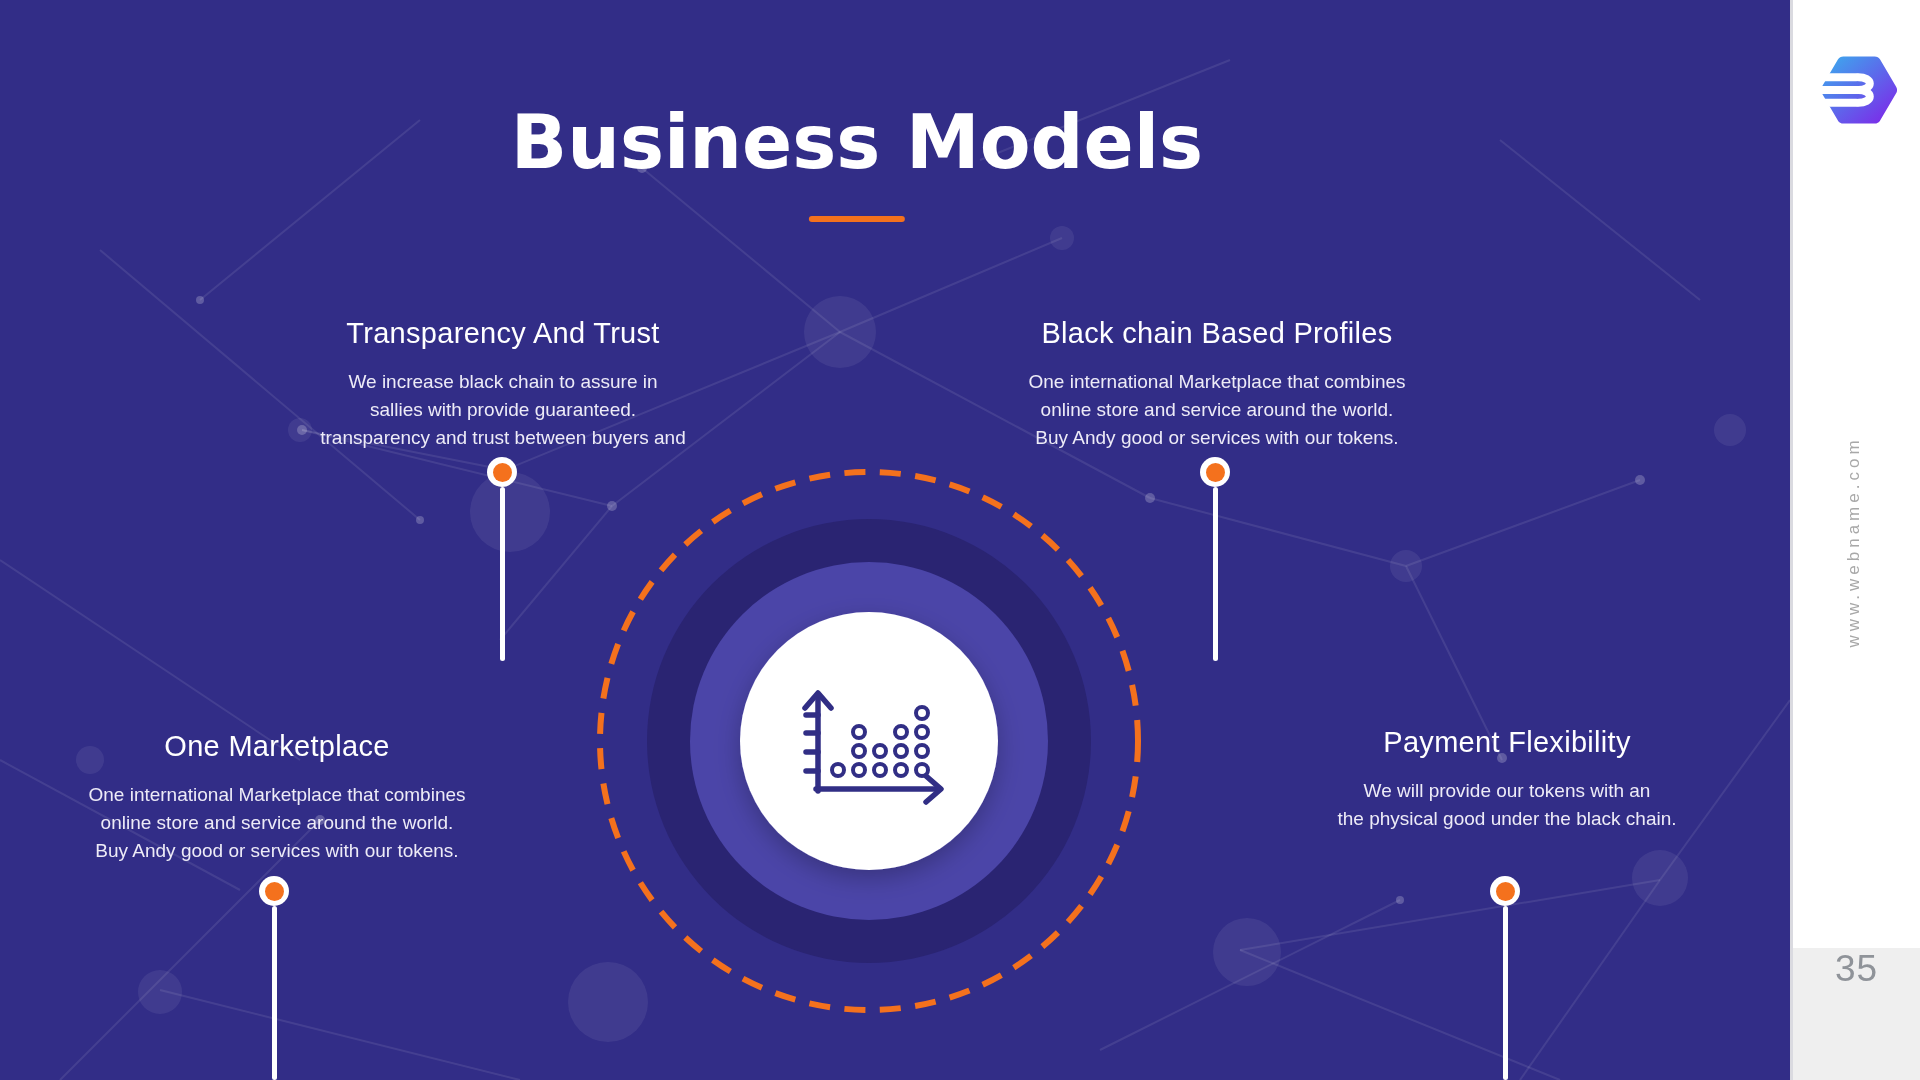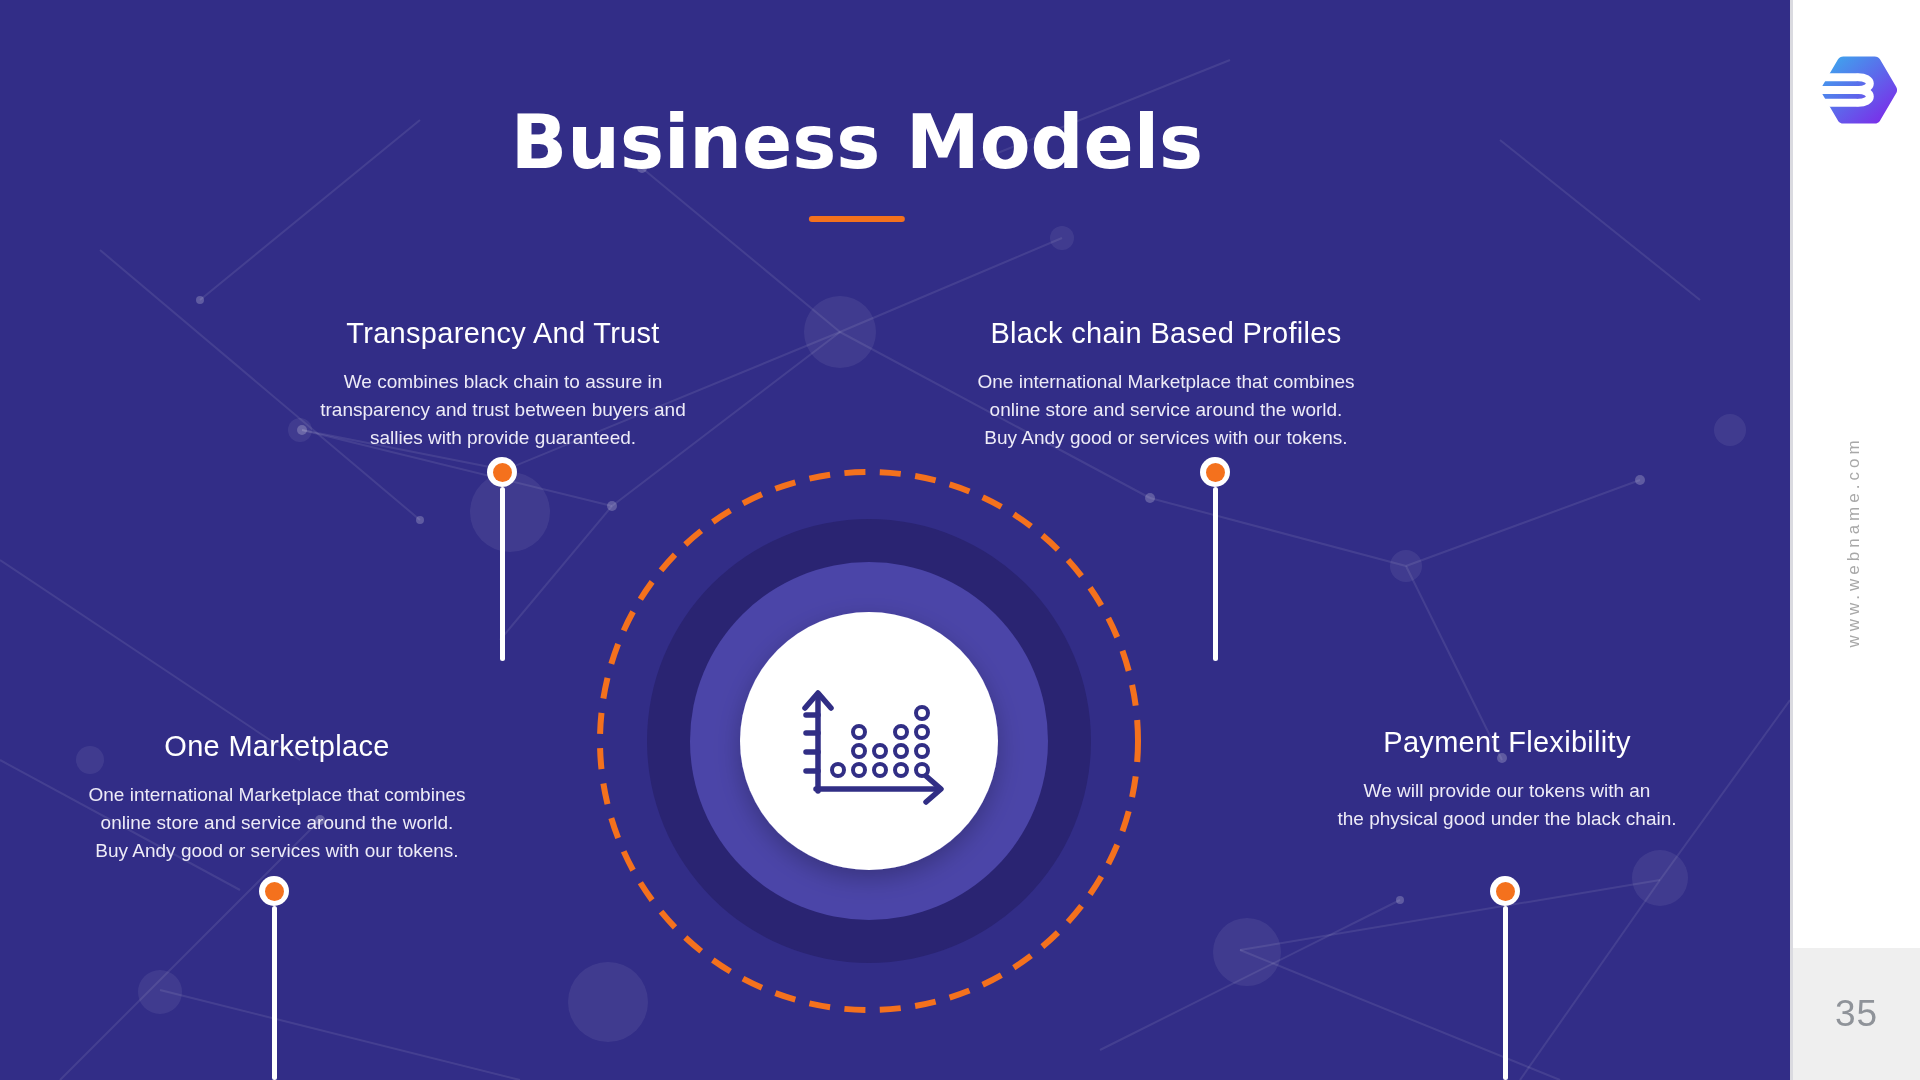--- a/index.html
+++ b/index.html
@@ -21,21 +21,21 @@
     font-weight:800; font-size:74px; line-height:112px; color:#ffffff; white-space:nowrap; }
   .underline { width:96px; height:6px; border-radius:3px; margin:18px auto 0;
     background:var(--accent_orange,#F4711D); }
 
   
   .callout { position:absolute; width:600px; text-align:center; z-index:5; color:#fff;margin-top:24px; }
   .co-title { font-size:29px; line-height:36px; font-weight:400; color:#ffffff;
     margin-bottom:17px; letter-spacing:0.3px; }
   .co-line { font-size:19px; line-height:28px; color:#EDEBF7; }
   .c1 { left:203px; top:291px; }
-  .c2 { left:866px; top:291px;text-align:center; }
+  .c2 { left:917px; top:291px;text-align:center; }
   .c3 { left:-23px; top:704px; }
   .c4 { left:1207px; top:700px; }
 
   
   .marker { position:absolute; width:30px; height:30px; border-radius:50%;
     background:#ffffff; display:flex; align-items:center; justify-content:center; z-index:6; }
   .marker .core { width:19px; height:19px; border-radius:50%;
     background:var(--accent_orange,#F4711D); }
   .stem { position:absolute; width:5px; background:#ffffff; border-radius:3px; z-index:6; }
   .m1 { left:487px; top:457px; }  .s1 { left:500px; top:487px; height:174px; }
@@ -50,21 +50,21 @@
   #icon-dots { fill:none; stroke:#312E85; stroke-width:4; }
 
   
   .sidebar { position:absolute; left:1790px; top:0; width:130px; height:1080px;
     background:#ffffff; border-left:3px solid #DADAE0; }
   .logo { position:absolute; left:24px; top:44px; }
   .vertical-site { position:absolute; left:61px; top:542px;
     transform:translate(-50%,-50%) rotate(-90deg); white-space:nowrap;
     font-size:17px; letter-spacing:4px; color:#A8A8A8; }
   .sidebar-footer { position:absolute; left:0; bottom:0; width:100%; height:132px;
-    background:var(--sidebar_footer_bg,#EFEFEF); display:flex; align-items:center;
+    background:var(--sidebar_footer_bg,#EFEFEF); display:flex; align-items:flex-start;
     justify-content:center; }
   .page-number { font-size:37px; color:var(--page_number_color,#8F9399); letter-spacing:1px; }
 </style>
 </head>
 <body>
 
 <div class="slide">
 
   <div class="main">
 
@@ -161,23 +161,23 @@
             <circle cx="333" cy="309" r="6"></circle>
             <circle cx="333" cy="290" r="6"></circle>
             <circle cx="333" cy="271" r="6"></circle>
             <circle cx="333" cy="252" r="6"></circle>
           </g>
       </g>
     </svg>
 
     <div class="callout c1">
       <div class="co-title">Transparency And Trust</div>
-      <div class="co-line">We combines black chain to assure in</div>
+      <div class="co-line">We increase black chain to assure in</div>
+      <div class="co-line">sallies with provide guaranteed.</div>
       <div class="co-line">transparency and trust between buyers and</div>
-      <div class="co-line">sallies with provide guaranteed.</div>
     </div>
 
     <div class="callout c2">
       <div class="co-title">Black chain Based Profiles</div>
       <div class="co-line">One international Marketplace that combines</div>
       <div class="co-line">online store and service around the world.</div>
       <div class="co-line">Buy Andy good or services with our tokens.</div>
     </div>
 
     <div class="callout c3">

